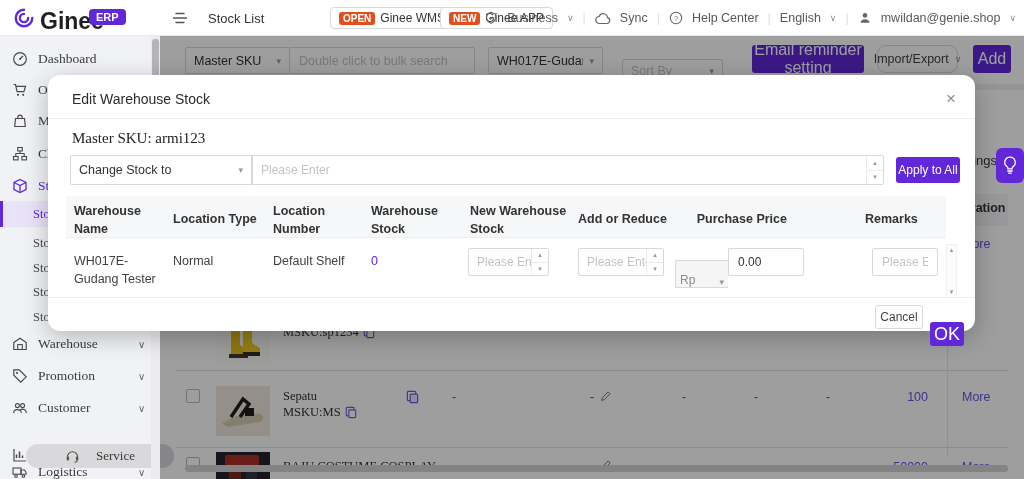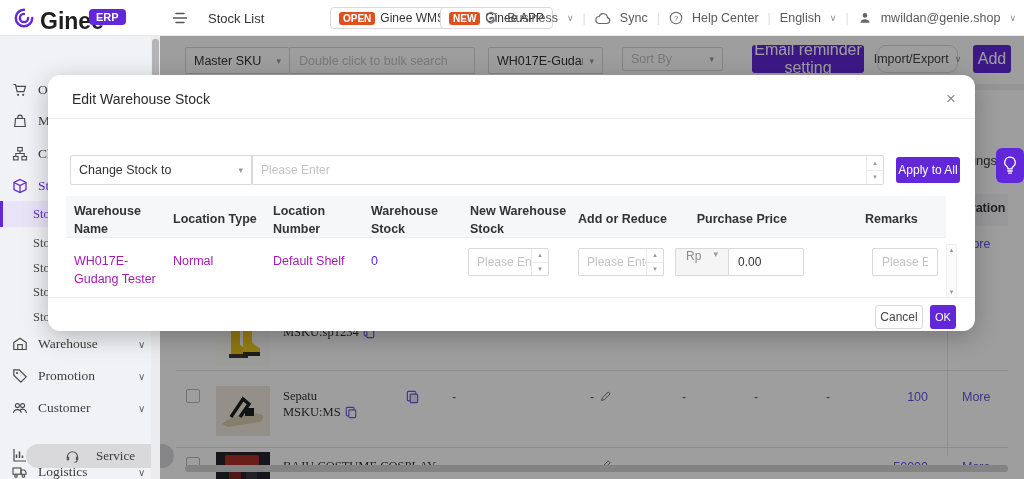--- a/index.html
+++ b/index.html
@@ -51,27 +51,27 @@
   .hscroll{left:185px;top:465px;width:823px;height:7px;background:#d4d4d6;border-radius:4px;}
   
   .overlay{left:160px;top:36px;width:864px;height:443px;background:rgba(0,0,0,0.38);z-index:10;}
   .bulb-btn{left:996px;top:148px;width:28px;height:35px;background:var(--accent);border-radius:6px;display:flex;align-items:center;justify-content:center;z-index:12;cursor:pointer;}
   
   .modal{left:48px;top:75px;width:927px;height:256px;background:#fff;border-radius:12px;box-shadow:0 6px 24px rgba(0,0,0,.25);z-index:20;}
   .modal-title{font-size:14px;color:#2b2b2b;}
   .modal-close{font-size:17px;color:#8c8c8c;cursor:pointer;line-height:1;}
   .m-hdr-row{position:absolute;left:18px;top:121px;width:880px;height:42px;background:#f6f7f9;border-bottom:1px solid #eee;}
   .hcell{position:absolute;font-size:12.5px;font-weight:bold;color:#333;line-height:1.45;}
-  .bcell{position:absolute;font-size:12.5px;color:#a21caf;line-height:1.45;}
+  .bcell{position:absolute;font-size:12.5px;color:#404040;line-height:1.45;}
   .num-input{border:1px solid var(--border);border-radius:2px;background:#fff;display:flex;align-items:stretch;overflow:hidden;}
   .num-input .val{flex:1;display:flex;align-items:center;padding:0 8px;font-size:12px;}
   .spin{width:17px;border-left:1px solid #ebebeb;display:flex;flex-direction:column;}
   .spin span{flex:1;display:flex;align-items:center;justify-content:center;font-size:7px;color:#999;cursor:pointer;}
   .spin span:first-child{border-bottom:1px solid #ebebeb;}
-  .grp-sel{background:#f5f5f5;border:1px solid var(--border);border-right:none;border-radius:2px 0 0 2px;display:flex;align-items:flex-start;justify-content:space-between;padding:0 10px;font-size:12px;color:#8c8c8c;}
+  .grp-sel{background:#f5f5f5;border:1px solid var(--border);border-right:none;border-radius:2px 0 0 2px;display:flex;align-items:flex-end;justify-content:space-between;padding:0 4px;font-size:12px;color:#8c8c8c;margin-top:12px;}
   .grp-inp{background:#fff;border:1px solid var(--border);border-radius:0 2px 2px 0;display:flex;align-items:center;padding:0 9px;font-size:12px;color:#333;}
   .m-scroll{position:absolute;left:898px;top:169px;width:11px;height:54px;background:#fbfbfb;border:1px solid #f0f0f0;display:flex;flex-direction:column;justify-content:space-between;align-items:center;padding:2px 0;font-size:7px;color:#999;}
   .modal-footer{position:absolute;left:0;top:222px;width:927px;height:34px;border-top:1px solid #eee;}
   .icon{display:inline-flex;align-items:center;justify-content:center;}
 </style>
 </head>
 <body>
 
 <div id="screen">
 
@@ -131,20 +131,30 @@
             <circle cx="8" cy="5" r="2.6" fill="#666"></circle>
             <path d="M2.8 13.5c0-2.6 2.2-4.2 5.2-4.2s5.2 1.6 5.2 4.2z" fill="#666"></path>
           </svg>
         </span>
       <span>mwildan@genie.shop</span>
       <span class="chev">∨</span>
     </div>
   </div>
 
   <div class="abs sidebar">
+    <div class="side-item" style="top:8px;">
+      <span class="icon">
+          <svg width="16" height="16" viewBox="0 0 16 16">
+            <circle cx="8" cy="8" r="6.3" stroke="#4a4a4a" stroke-width="1.2" fill="none"></circle>
+            <path d="M8 8L11 5" stroke="#4a4a4a" stroke-width="1.3"></path>
+            <circle cx="8" cy="8" r="1" fill="#4a4a4a"></circle>
+          </svg>
+        </span>
+      <span class="lbl">Dashboard</span>
+    </div>
     <div class="side-item" style="top:39px;">
       <span class="icon">
           <svg width="16" height="16" viewBox="0 0 16 16">
             <path d="M1.5 2.5h2l1.6 7.2h6.8l1.6-5.4H4" stroke="#4a4a4a" stroke-width="1.2" fill="none"></path>
             <circle cx="6" cy="12.8" r="1.1" fill="#4a4a4a"></circle>
             <circle cx="11.2" cy="12.8" r="1.1" fill="#4a4a4a"></circle>
           </svg>
         </span>
       <span class="lbl">Orders</span>
     </div>
@@ -270,21 +280,21 @@
     <span>Master SKU</span>
     <span class="caret">▾</span>
   </div>
   <div class="abs txt-input" style="left:289px;top:47px;width:186px;height:27px;">
     <span class="ph">Double click to bulk search</span>
   </div>
   <div class="abs sel" style="left:488px;top:47px;width:115px;height:27px;">
     <span style="overflow:hidden;white-space:nowrap;">WH017E-Gudang ...</span>
     <span class="caret">▾</span>
   </div>
-  <div class="abs sel" style="left:622px;top:47px;width:101px;height:24px;">
+  <div class="abs sel" style="left:622px;top:59px;width:101px;height:24px;">
     <span class="ph">Sort By</span>
     <span class="caret">▾</span>
   </div>
   <button class="abs btn-primary" style="left:752px;top:45px;width:112px;height:28px;">Email reminder setting</button>
   <div class="abs btn-plain" style="left:877px;top:45px;width:81px;height:28px;border-radius:9px;">
     <span>Import/Export</span>
     <span class="chev">∨</span>
   </div>
   <button class="abs btn-primary" style="left:973px;top:45px;width:38px;height:28px;">Add</button>
 
@@ -386,20 +396,21 @@
           <path d="M4.8 15h4.4M5.6 17.2h2.8" stroke="#fff" stroke-width="1.3" stroke-linecap="round"></path>
         </svg>
       </span>
   </div>
 
   <div class="abs modal">
     <span class="abs modal-title" style="left:24px;top:16px;">Edit Warehouse Stock</span>
     <span class="abs modal-close" style="left:898px;top:15px;">×</span>
     <div class="abs divider-h" style="left:0;top:43px;width:927px;background:#eee;"></div>
 
+    <span class="abs serif" style="left:24px;top:55px;font-size:15px;color:#222;">Master SKU: armi123</span>
 
     <div class="abs sel" style="left:22px;top:80px;width:182px;height:30px;border-radius:2px 0 0 2px;">
       <span>Change Stock to</span>
       <span class="caret">▾</span>
     </div>
     <div class="abs num-input" style="left:204px;top:80px;width:632px;height:30px;border-radius:0 2px 2px 0;">
       <span class="val ph">Please Enter</span>
       <span class="spin">
         <span>▴</span>
         <span>▾</span>
@@ -445,17 +456,17 @@
     <div class="abs txt-input" style="left:824px;top:173px;width:66px;height:28px;">
       <span class="ph" style="overflow:hidden;white-space:nowrap;font-size:12px;">Please Enter</span>
     </div>
     <div class="m-scroll">
       <span style="font-size:6px;color:#999;">▲</span>
       <span style="font-size:6px;color:#999;">▼</span>
     </div>
 
     <div class="modal-footer">
       <button class="abs btn-plain" style="left:827px;top:7px;width:48px;height:24px;font-size:12px;">Cancel</button>
-      <button class="abs btn-primary" style="left:882px;top:7px;width:26px;height:24px;font-size:11px;">OK</button>
+      <button class="abs btn-primary" style="left:882px;top:24px;width:34px;height:24px;font-size:18px;">OK</button>
     </div>
   </div>
 
 </div>
 
 </body></html>

